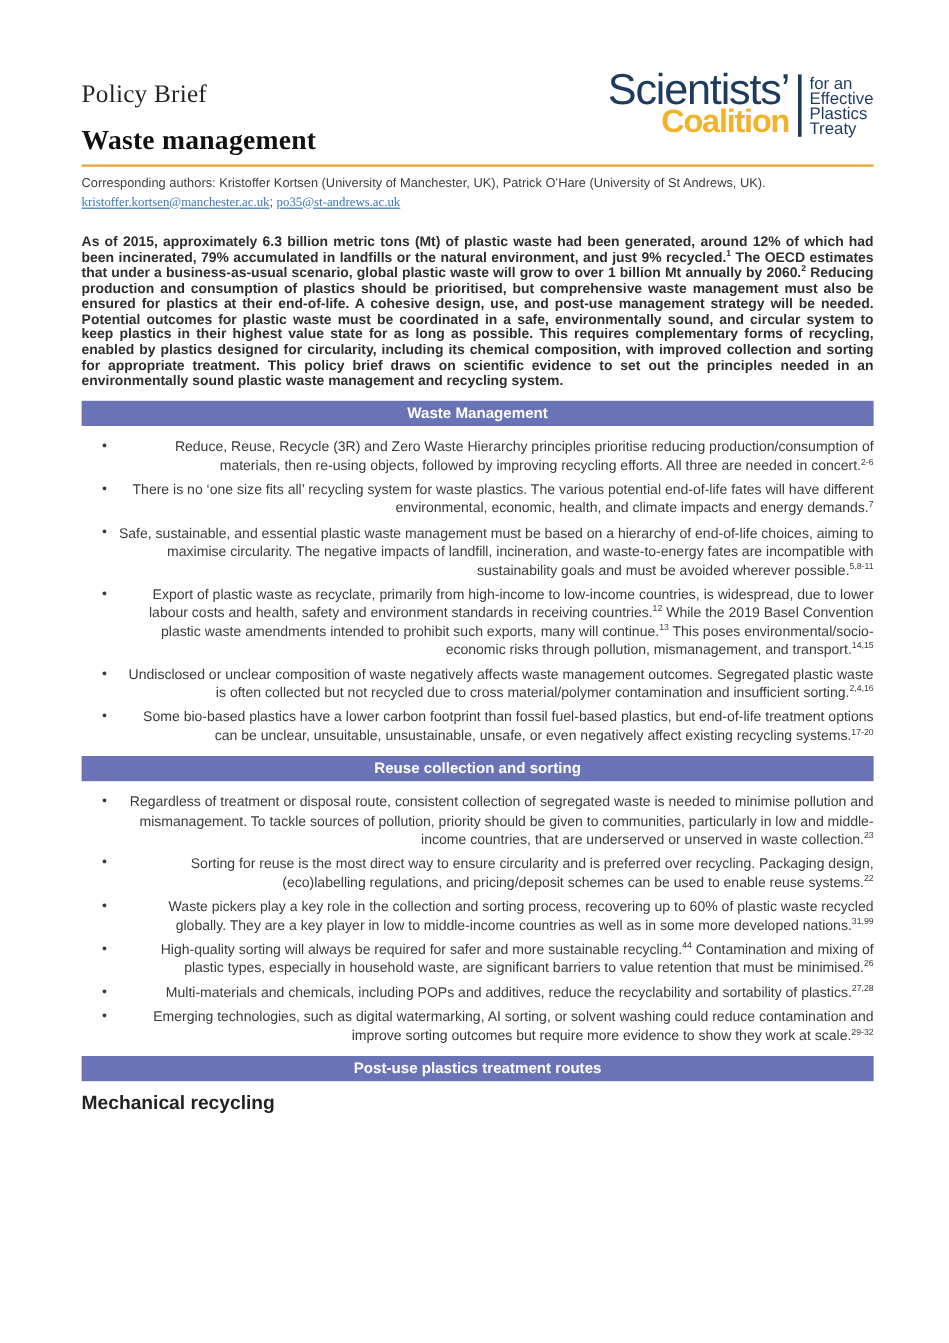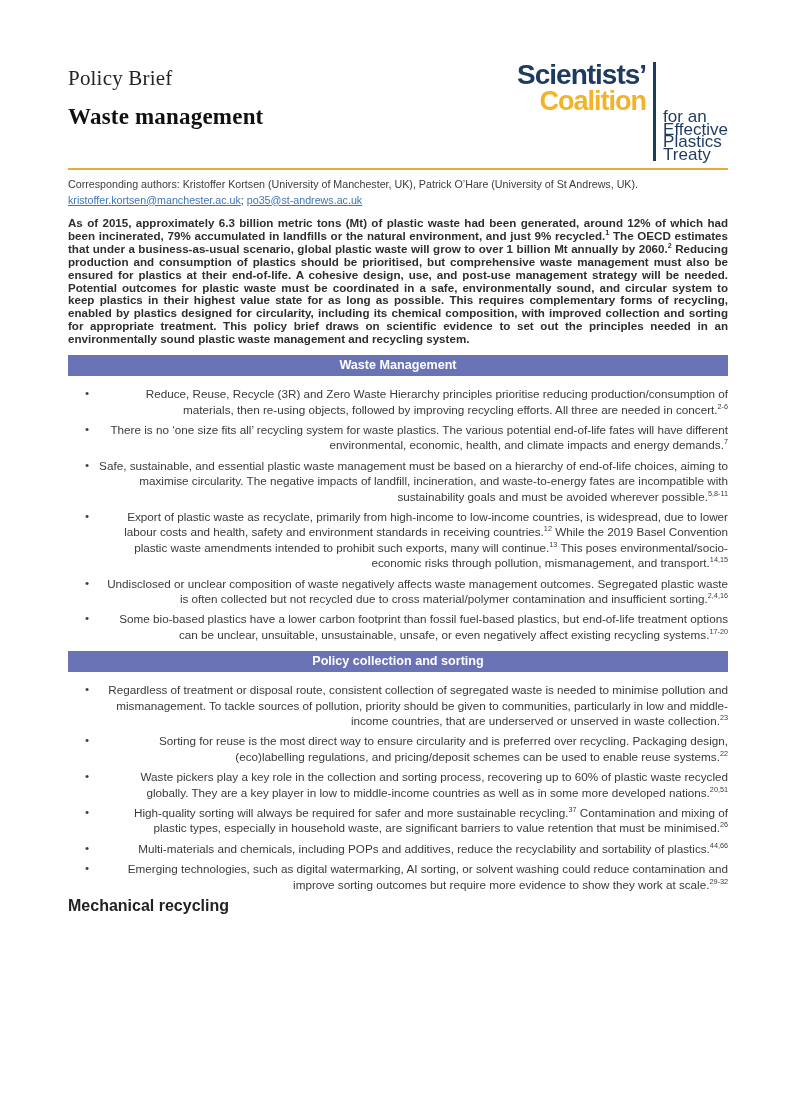--- a/index.html
+++ b/index.html
@@ -19,31 +19,31 @@
   .kicker{
     font-family:"Liberation Serif", serif; font-size:21px; color:var(--ink);
     margin-top:6px; letter-spacing:.2px;
   }
   .title{
     font-family:"Liberation Serif", serif; font-size:23px; font-weight:700;
     color:#111; margin-top:13px; letter-spacing:.2px;
   }
   .logo{display:flex; gap:7px; padding-top:2px;}
   .logo-words{text-align:right;}
-  .logo-w1{font-size:28px; font-weight:700; letter-spacing:-1px; line-height:26px; color:var(--navy);margin-left:30px;}
+  .logo-w1{font-size:36px; font-weight:400; letter-spacing:-1px; line-height:26px; color:var(--navy);margin-left:30px;}
   .logo-w2{font-size:27px; font-weight:800; letter-spacing:-1px; line-height:26px; color:var(--gold);}
   .logo-sep{width:3px; background:var(--navy);}
-  .logo-tag{font-size:17px; line-height:12.5px; color:var(--navy); font-weight:500; padding-top:1px;margin-top:48px;}
+  .logo-tag{font-size:14px; line-height:12.5px; color:var(--navy); font-weight:500; padding-top:1px;}
   .gold-rule{border-top:2px solid var(--rule); margin-top:7px;}
   
   .authors{margin-top:7px; font-size:10.7px; line-height:1.45; color:#3c3c3c;}
-  .authors a{color:var(--link); text-decoration:underline;}
+  .authors a{color:var(--link); text-decoration:underline;font-family:Liberation Serif, serif;}
   
   .intro{
-    margin-top:9px; font-weight:700; text-align:justify;
+    margin-top:19px; font-weight:700; text-align:justify;
     font-size:11.6px; line-height:12.9px; color:#2e2e2e;
   }
   
   .section-bar{
     margin:9px 0 10px; background:var(--bar); color:#fff;
     text-align:center; font-weight:700; font-size:12.6px;
     padding:3px 0 4px;
   }
   .subheading{font-weight:700; font-size:16px; color:#222; margin:2px 0 4px;}
   .bullets{list-style:none;}
@@ -89,28 +89,29 @@
         <ul class="bullets">
           <li>Reduce, Reuse, Recycle (3R) and Zero Waste Hierarchy principles prioritise reducing production/consumption of materials, then re-using objects, followed by improving recycling efforts. All three are needed in concert.<sup>2-6</sup></li>
           <li>There is no ‘one size fits all’ recycling system for waste plastics. The various potential end-of-life fates will have different environmental, economic, health, and climate impacts and energy demands.<sup>7</sup></li>
           <li>Safe, sustainable, and essential plastic waste management must be based on a hierarchy of end-of-life choices, aiming to maximise circularity. The negative impacts of landfill, incineration, and waste-to-energy fates are incompatible with sustainability goals and must be avoided wherever possible.<sup>5,8-11</sup></li>
           <li>Export of plastic waste as recyclate, primarily from high-income to low-income countries, is widespread, due to lower labour costs and health, safety and environment standards in receiving countries.<sup>12</sup> While the 2019 Basel Convention plastic waste amendments intended to prohibit such exports, many will continue.<sup>13</sup> This poses environmental/socio-economic risks through pollution, mismanagement, and transport.<sup>14,15</sup></li>
           <li>Undisclosed or unclear composition of waste negatively affects waste management outcomes. Segregated plastic waste is often collected but not recycled due to cross material/polymer contamination and insufficient sorting.<sup>2,4,16</sup></li>
           <li>Some bio-based plastics have a lower carbon footprint than fossil fuel-based plastics, but end-of-life treatment options can be unclear, unsuitable, unsustainable, unsafe, or even negatively affect existing recycling systems.<sup>17-20</sup></li>
         </ul>
       </section>
       <section>
-        <div class="section-bar">Policy collection and sorting</div>
+        <div class="section-bar">Reuse collection and sorting</div>
         <ul class="bullets">
           <li>Regardless of treatment or disposal route, consistent collection of segregated waste is needed to minimise pollution and mismanagement. To tackle sources of pollution, priority should be given to communities, particularly in low and middle-income countries, that are underserved or unserved in waste collection.<sup>23</sup></li>
           <li>Sorting for reuse is the most direct way to ensure circularity and is preferred over recycling. Packaging design, (eco)labelling regulations, and pricing/deposit schemes can be used to enable reuse systems.<sup>22</sup></li>
-          <li>Waste pickers play a key role in the collection and sorting process, recovering up to 60% of plastic waste recycled globally. They are a key player in low to middle-income countries as well as in some more developed nations.<sup>20,51</sup></li>
-          <li>High-quality sorting will always be required for safer and more sustainable recycling.<sup>37</sup> Contamination and mixing of plastic types, especially in household waste, are significant barriers to value retention that must be minimised.<sup>26</sup></li>
-          <li>Multi-materials and chemicals, including POPs and additives, reduce the recyclability and sortability of plastics.<sup>44,66</sup></li>
+          <li>Waste pickers play a key role in the collection and sorting process, recovering up to 60% of plastic waste recycled globally. They are a key player in low to middle-income countries as well as in some more developed nations.<sup>31,99</sup></li>
+          <li>High-quality sorting will always be required for safer and more sustainable recycling.<sup>44</sup> Contamination and mixing of plastic types, especially in household waste, are significant barriers to value retention that must be minimised.<sup>26</sup></li>
+          <li>Multi-materials and chemicals, including POPs and additives, reduce the recyclability and sortability of plastics.<sup>27,28</sup></li>
           <li>Emerging technologies, such as digital watermarking, AI sorting, or solvent washing could reduce contamination and improve sorting outcomes but require more evidence to show they work at scale.<sup>29-32</sup></li>
         </ul>
       </section>
       <section>
+        <div class="section-bar">Post-use plastics treatment routes</div>
         <div class="subheading">Mechanical recycling</div>
       </section>
     </main>
 
 </div>
 
 </body></html>

